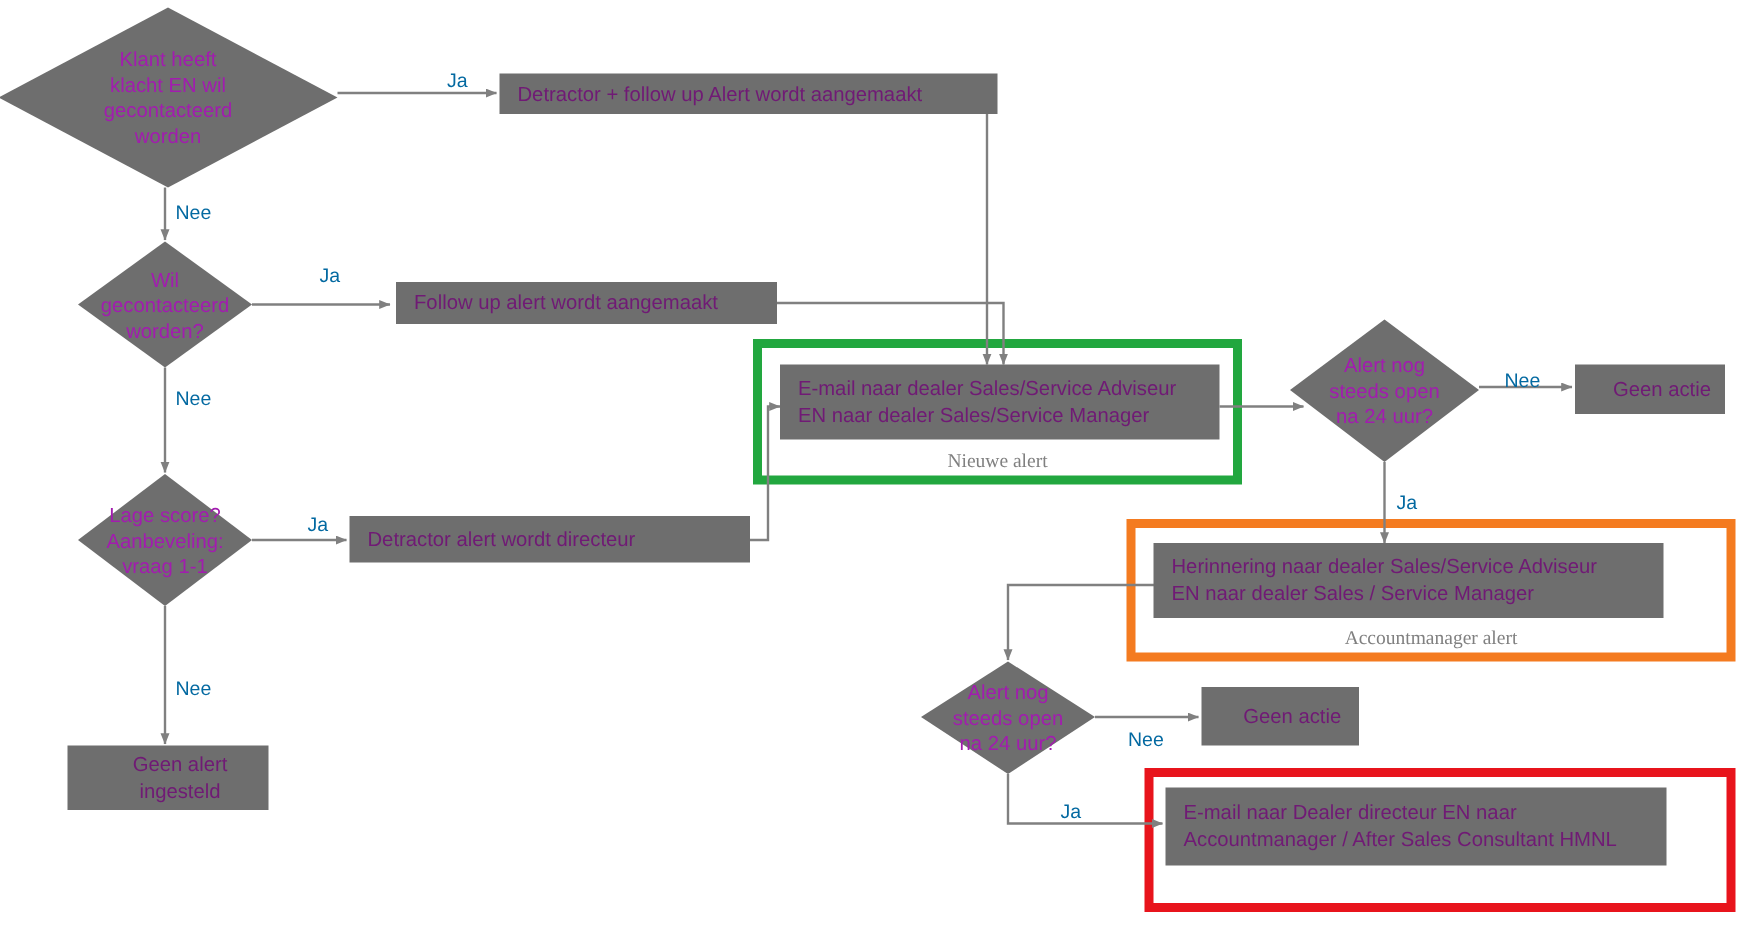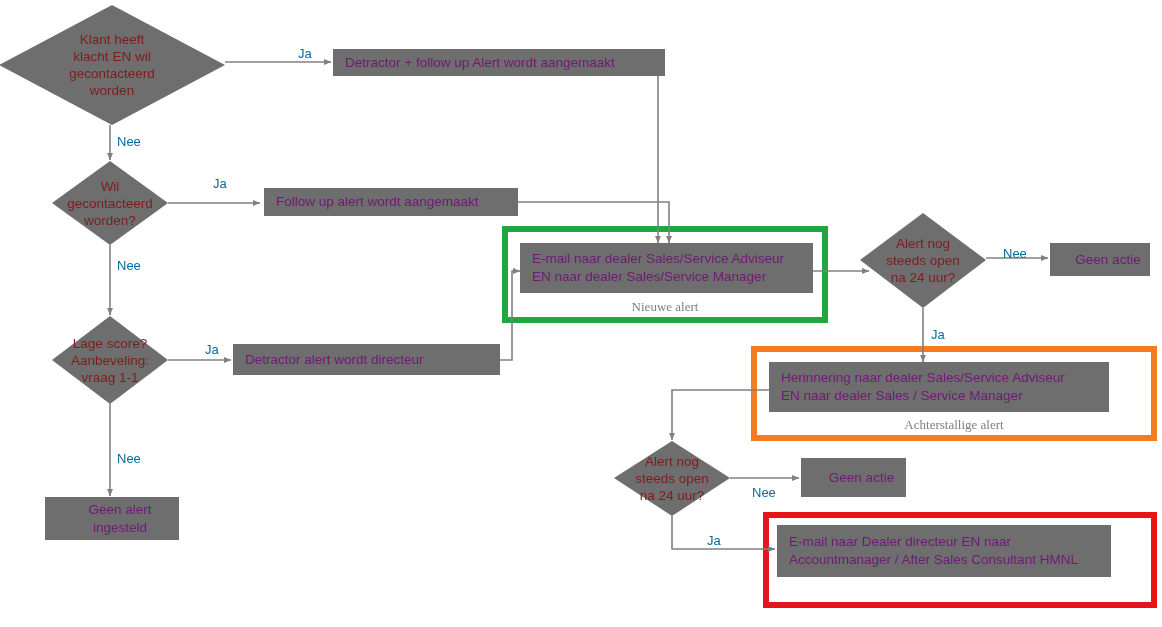--- a/index.html
+++ b/index.html
@@ -24,21 +24,21 @@
     top: 0;
     width: 1162px;
     height: 627px;
   }
   .node-text {
     position: absolute;
     display: flex;
     align-items: center;
     justify-content: center;
     text-align: center;
-    color: #7f1d1d;
+    color: #a21caf;
     font-size: 13.5px;
     line-height: 17px;
     white-space: pre-line;
     pointer-events: none;
   }
   .box-text {
     position: absolute;
     display: flex;
     align-items: center;
     color: #701a75;
@@ -173,21 +173,21 @@
   <div class="box-text" style="left:769px; top:362px; width:340px; height:50px;">Herinnering naar dealer Sales/Service Adviseur
 EN naar dealer Sales / Service Manager</div>
 
   <div class="box-text center" style="left:801px; top:458px; width:105px; height:39px; text-align:center;">Geen actie</div>
 
   <div class="box-text" style="left:777px; top:525px; width:334px; height:52px;">E-mail naar Dealer directeur EN naar
 Accountmanager / After Sales Consultant HMNL</div>
 
   <div class="group-caption" style="left:505px; top:299px; width:320px;">Nieuwe alert</div>
 
-  <div class="group-caption" style="left:754px; top:417px; width:400px;">Achterstallige alert</div>
+  <div class="group-caption" style="left:754px; top:417px; width:400px;">Accountmanager alert</div>
 
 
   <div class="edge-label" style="left:298px; top:46px;">Ja</div>
 
   <div class="edge-label" style="left:117px; top:134px;">Nee</div>
 
   <div class="edge-label" style="left:213px; top:176px;">Ja</div>
 
   <div class="edge-label" style="left:117px; top:258px;">Nee</div>
 

